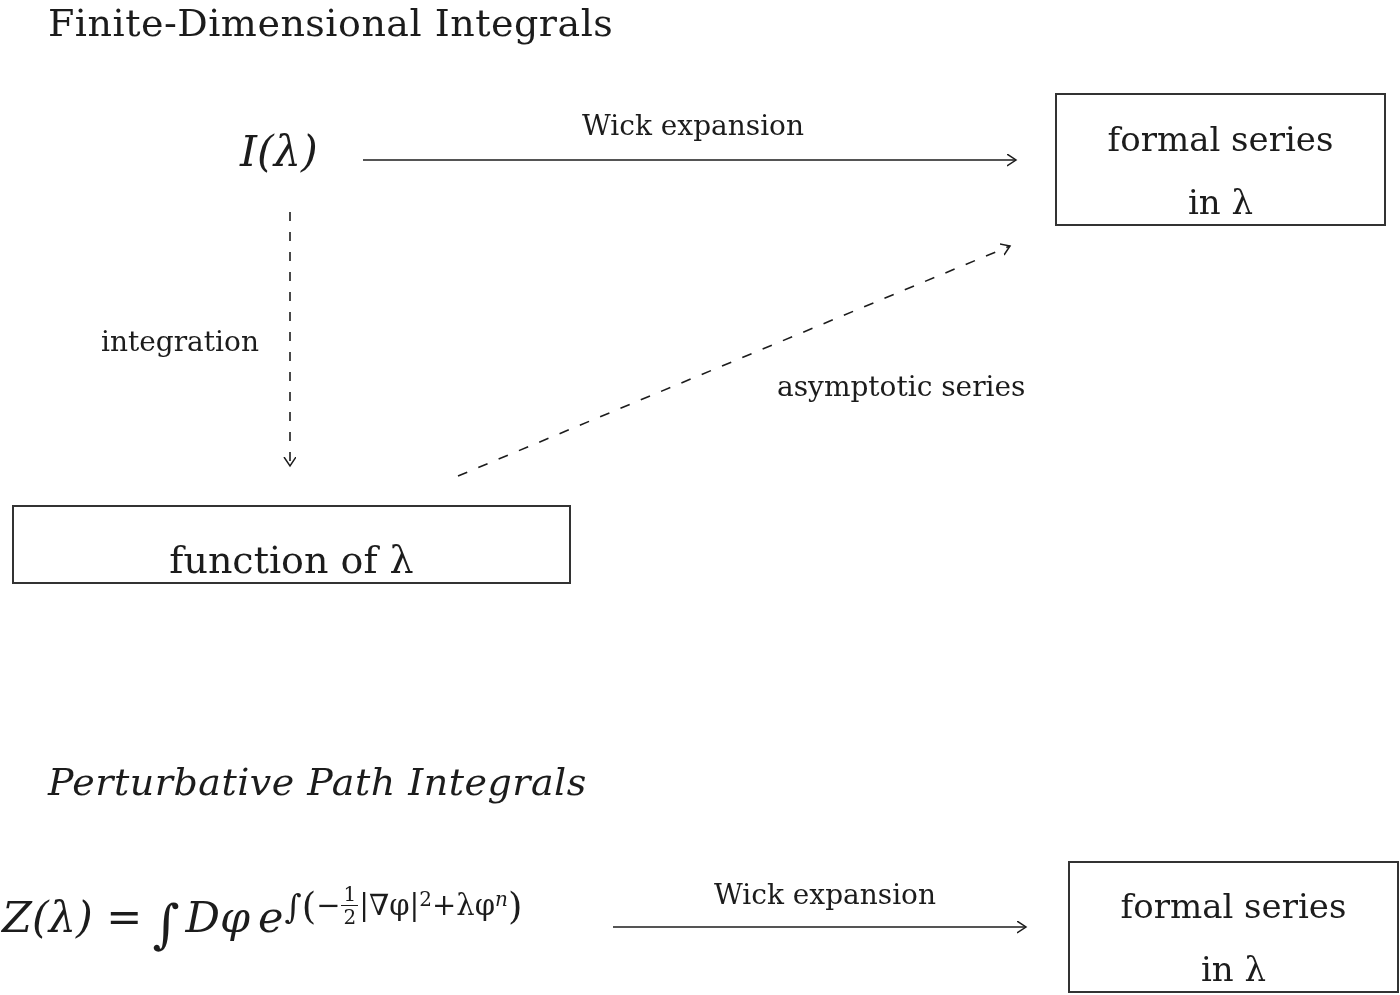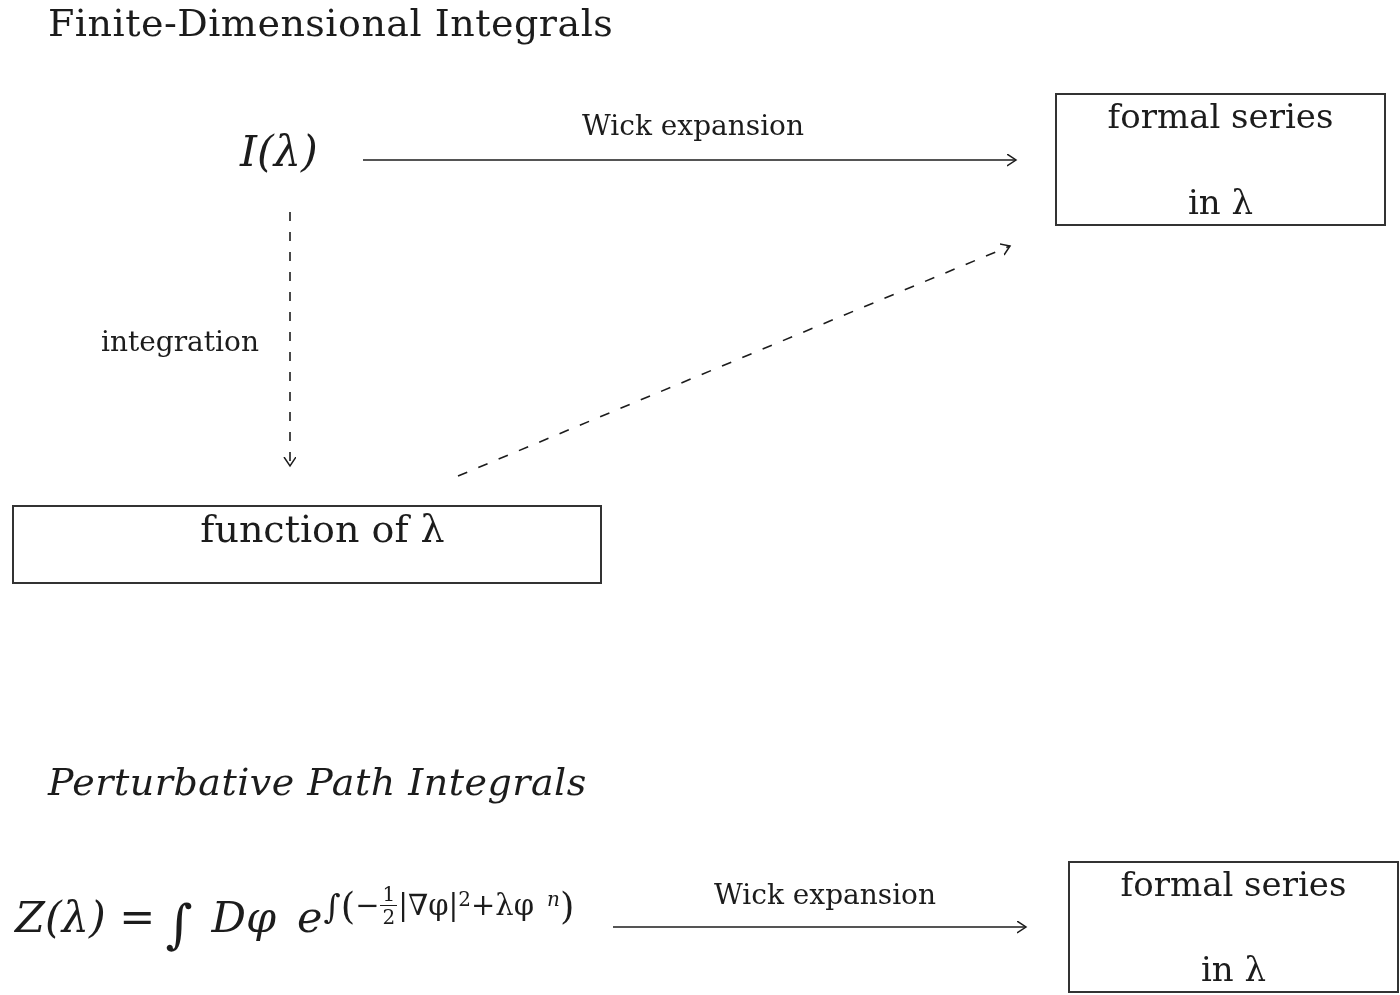--- a/index.html
+++ b/index.html
@@ -21,26 +21,27 @@
   .arrow-label{font-size:28px;text-align:right;}
   #wick-label-top{left:363px;width:660px;text-align:center;top:109px;}
   #integration-label{left:101px;top:325px;}
   #asymptotic-label{left:777px;top:370px;}
   #wick-label-bottom{left:613px;width:424px;text-align:center;top:878px;}
   #i-lambda{left:240px;top:126px;font-size:43px;font-style:italic;}
   .node-box{
     position:absolute;
     border:2px solid #333333;
     display:flex;flex-direction:column;
-    align-items:center;justify-content:space-between;
+    align-items:center;justify-content:flex-end;
     text-align:center;
     background:#ffffff;
+    gap:20px;
   }
   #box-formal-top{left:1055px;top:93px;width:327px;height:129px;font-size:34px;line-height:43px;}
-  #box-function{left:12px;top:505px;width:555px;height:75px;font-size:38px;padding-left:31px;}
+  #box-function{left:12px;top:505px;width:555px;height:75px;font-size:38px;}
   #box-formal-bottom{left:1068px;top:861px;width:327px;height:128px;font-size:34px;line-height:43px;}
   #arrow-layer{position:absolute;left:0;top:0;pointer-events:none;}
   
   #formula{left:2px;top:896px;font-size:43px;font-style:italic;line-height:1;}
   .f-int{font-size:52px;font-style:normal;vertical-align:-10px;padding:0 6px 0 10px;}
   .f-e{padding-left:8px;}
   .f-exp{
     display:inline-block;position:relative;top:-17px;
     font-size:29px;font-style:normal;vertical-align:baseline;
     margin-left:1px;
@@ -48,21 +49,21 @@
   .f-exp-int{font-size:33px;vertical-align:-3px;}
   .f-paren{font-size:37px;vertical-align:-4px;font-style:normal;}
   .frac{
     display:inline-block;text-align:center;
     font-size:20px;line-height:1.0;vertical-align:-9px;
     margin:0 1px;
   }
   .frac .num{display:block;border-bottom:1.6px solid #1c1c1c;padding:0 2px 1px 2px;}
   .frac .den{display:block;padding-top:1px;}
   .f-sup{font-size:20px;position:relative;top:-9px;}
-  .f-it{font-style:italic;margin-left:13px;}
+  .f-it{font-style:italic;}
 </style>
 </head>
 <body>
 
 <div id="stage">
 
   <svg id="arrow-layer" width="1400" height="995" viewBox="0 0 1400 995">
     <defs>
       <marker id="ah" markerWidth="16" markerHeight="14" refX="9" refY="6" orient="auto" markerUnits="userSpaceOnUse">
         <path d="M0,0 L9,6 L0,12" fill="none" stroke="#1c1c1c" stroke-width="1.5"></path>
@@ -84,20 +85,21 @@
     <div>formal series</div>
     <div>in λ</div>
   </div>
 
   <div class="abs arrow-label" id="integration-label">integration</div>
 
   <div class="node-box" id="box-function">
     <div>function of λ</div>
   </div>
 
+  <div class="abs arrow-label" id="asymptotic-label">asymptotic series</div>
 
   <div class="abs section-title" id="title-bottom">Perturbative Path Integrals</div>
 
   <div class="abs" id="formula">
     <span class="f-it">Z(λ) =</span><span class="f-int">∫</span><span class="f-it">Dφ</span><span class="f-e f-it">e</span><span class="f-exp"><span class="f-exp-int">∫</span><span class="f-paren">(</span><span>−</span><span class="frac"><span class="num">1</span><span class="den">2</span></span><span>|∇φ|</span><span class="f-sup">2</span><span>+λφ</span><span class="f-sup f-it">n</span><span class="f-paren">)</span></span>
   </div>
 
   <div class="abs arrow-label" id="wick-label-bottom">Wick expansion</div>
 
   <div class="node-box" id="box-formal-bottom">

